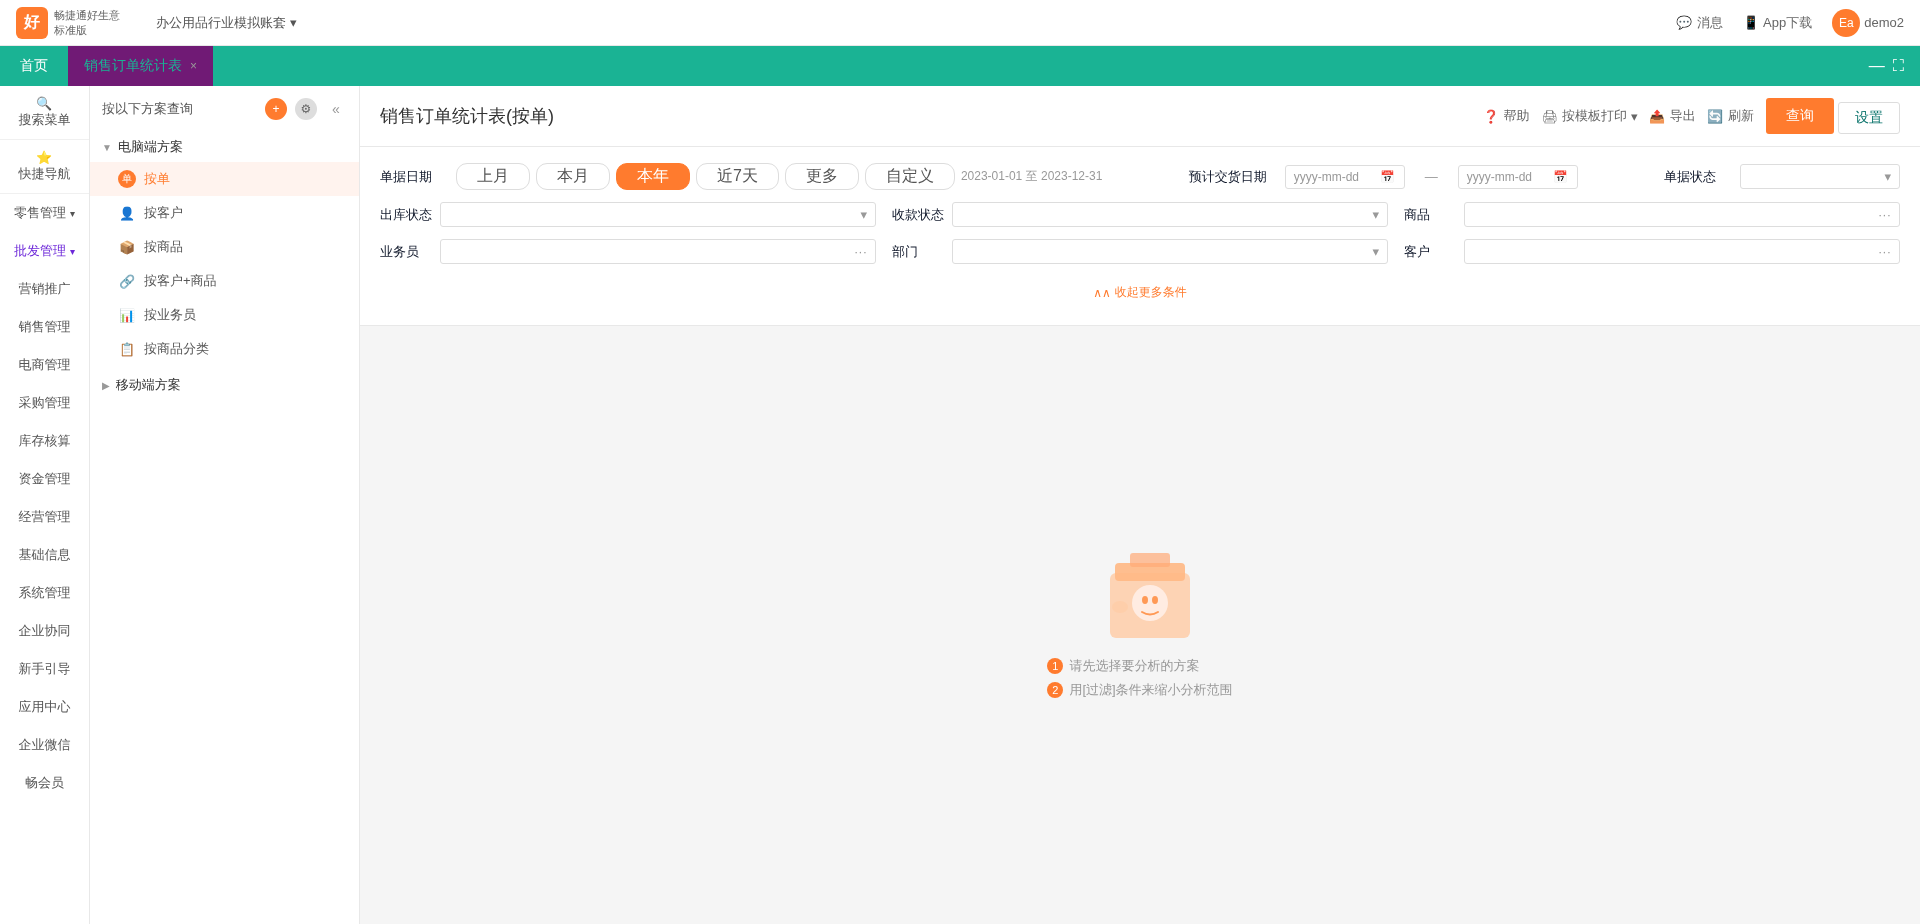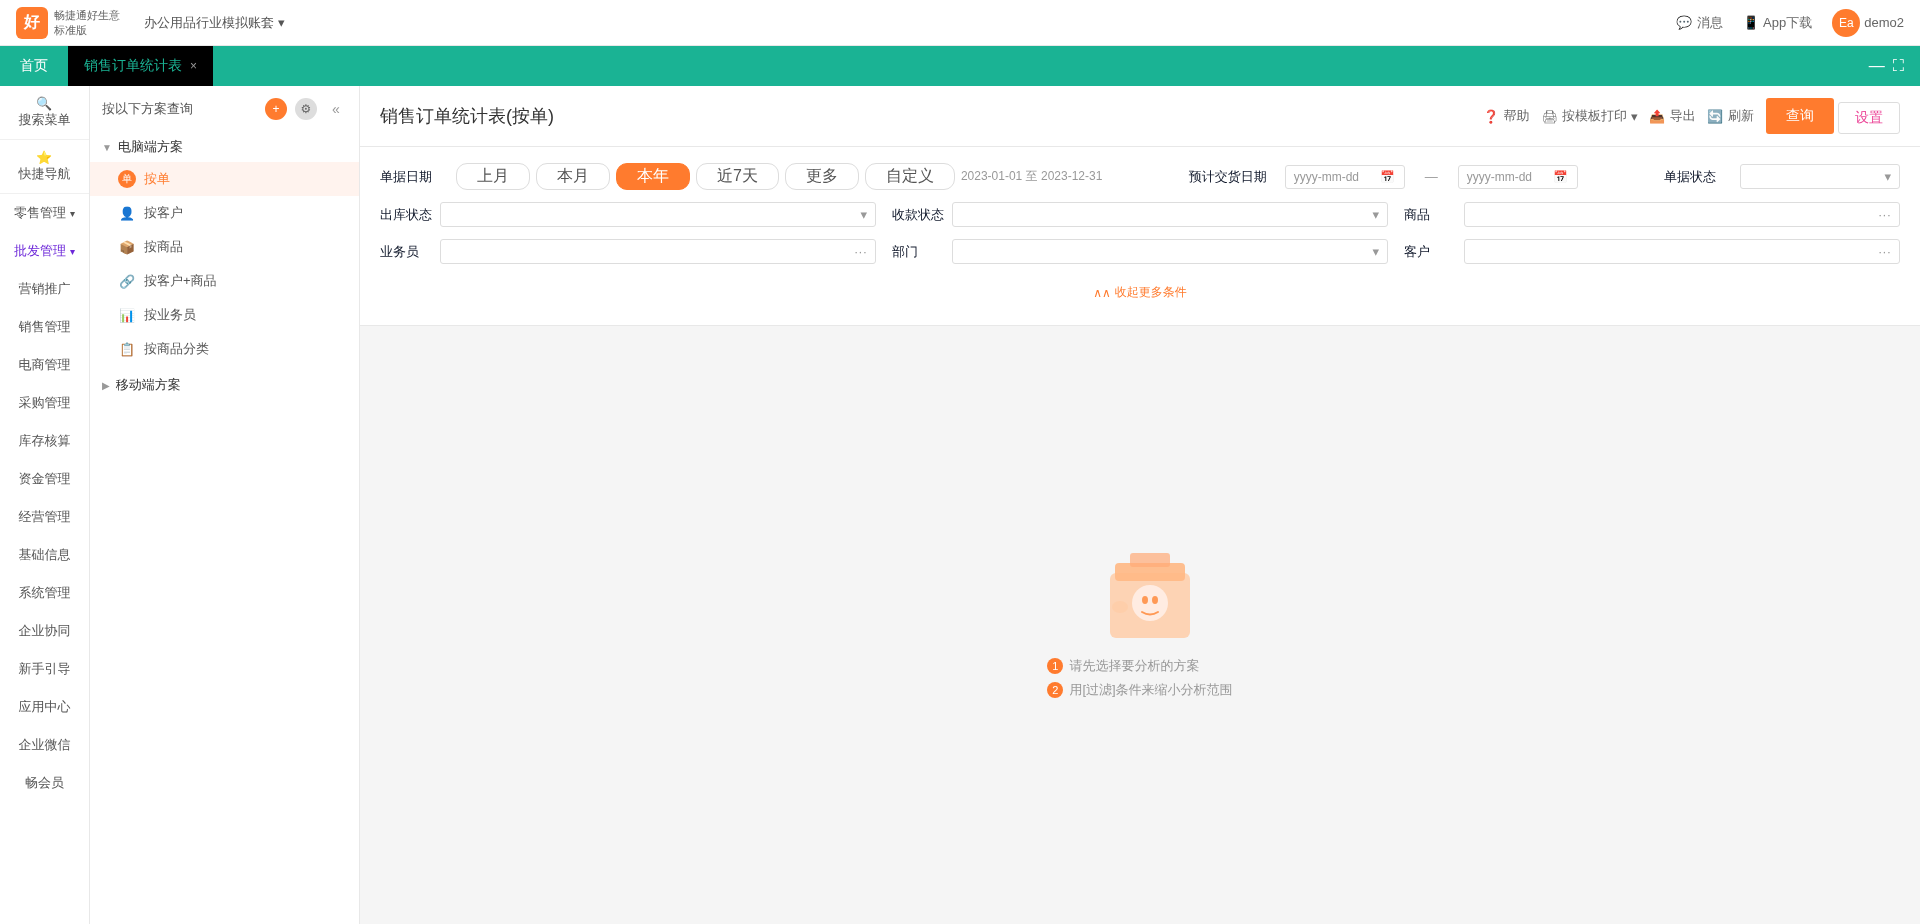--- a/index.html
+++ b/index.html
@@ -4,29 +4,29 @@
   <style>
     * { box-sizing: border-box; margin: 0; padding: 0; }
     body { font-family: 'Microsoft YaHei', Arial, sans-serif; font-size: 13px; background: #f5f5f5; color: #333; display: flex; flex-direction: column; height: 924px; overflow: hidden; }
 
     
     .top-bar { background: #fff; height: 46px; display: flex; align-items: center; padding: 0 16px; border-bottom: 1px solid #e8e8e8; justify-content: space-between; }
     .top-bar-left { display: flex; align-items: center; gap: 8px; }
     .logo-area { display: flex; align-items: center; gap: 6px; }
     .logo-icon { width: 32px; height: 32px; background: #ff7b2e; border-radius: 6px; display: flex; align-items: center; justify-content: center; color: white; font-size: 16px; font-weight: bold; }
     .logo-text { font-size: 11px; color: #666; line-height: 1.3; }
-    .industry-selector { display: flex; align-items: center; gap: 4px; color: #555; font-size: 13px; margin-left: 16px; cursor: pointer; }
+    .industry-selector { display: flex; align-items: center; gap: 4px; color: #555; font-size: 13px; margin-left: 28px; cursor: pointer; }
     .top-bar-right { display: flex; align-items: center; gap: 20px; color: #666; font-size: 13px; }
     .top-bar-right-item { display: flex; align-items: center; gap: 4px; cursor: pointer; }
     .avatar { width: 28px; height: 28px; border-radius: 50%; background: #ff7b2e; display: flex; align-items: center; justify-content: center; color: white; font-size: 12px; }
 
     
     .tab-bar { background: #1ab394; height: 40px; display: flex; align-items: center; padding: 0 0; position: relative; }
     .tab-home { color: white; padding: 0 20px; height: 100%; display: flex; align-items: center; font-size: 14px; cursor: pointer; }
-    .tab-active { background: #000000; color: #1ab394; padding: 0 16px; height: 100%; display: flex; align-items: center; font-size: 14px; gap: 8px; }
+    .tab-active { background: #701a75; color: #1ab394; padding: 0 16px; height: 100%; display: flex; align-items: center; font-size: 14px; gap: 8px; }
     .tab-close { color: #999; cursor: pointer; font-size: 12px; }
     .tab-bar-actions { position: absolute; right: 16px; display: flex; gap: 8px; }
     .tab-bar-btn { color: white; cursor: pointer; font-size: 16px; }
 
     
     .main-layout { display: flex; flex: 1; overflow: hidden; }
 
     
     .sidebar { width: 90px; background: #fff; border-right: 1px solid #e8e8e8; display: flex; flex-direction: column; overflow-y: auto; }
     .sidebar-search { padding: 10px 8px; text-align: center; font-size: 13px; color: #555; border-bottom: 1px solid #f0f0f0; cursor: pointer; }
@@ -86,21 +86,21 @@
 
     
     .empty-state { flex: 1; display: flex; flex-direction: column; align-items: center; justify-content: center; gap: 12px; }
     .empty-icon { width: 100px; height: 100px; position: relative; }
     .empty-tips { text-align: left; }
     .empty-tip { display: flex; align-items: center; gap: 6px; font-size: 13px; color: #999; margin-bottom: 6px; }
     .tip-num { width: 16px; height: 16px; border-radius: 50%; background: #ff7b2e; color: white; font-size: 11px; display: flex; align-items: center; justify-content: center; }
 
     
     .query-btn { background: #ff7b2e; color: white; border: none; padding: 6px 20px; border-radius: 3px; font-size: 14px; cursor: pointer; }
-    .settings-btn { background: #fff; color: #ec4899; border: 1px solid #ddd; padding: 6px 16px; border-radius: 3px; font-size: 14px; cursor: pointer; margin-top: 4px; }
+    .settings-btn { background: #fff; color: #0f766e; border: 1px solid #ddd; padding: 6px 16px; border-radius: 3px; font-size: 14px; cursor: pointer; margin-top: 4px; }
     .btn-group { display: flex; gap: 4px; }
 
     .content-body { flex: 1; display: flex; flex-direction: column; overflow: hidden; }
 
     
     ::-webkit-scrollbar { width: 6px; }
     ::-webkit-scrollbar-track { background: #f1f1f1; }
     ::-webkit-scrollbar-thumb { background: #ccc; border-radius: 3px; }
   </style>
 </head>

